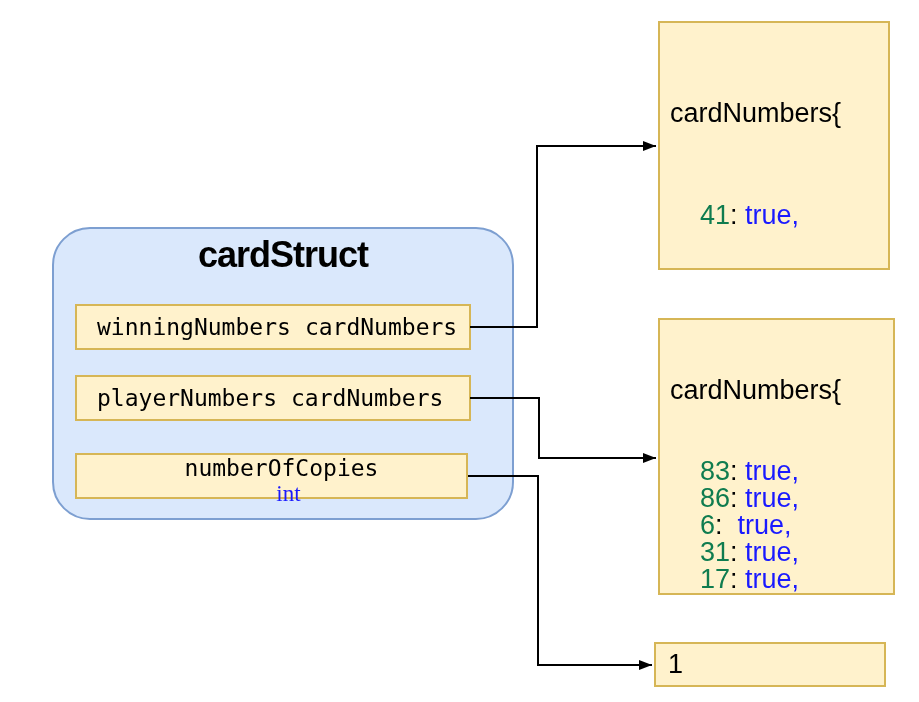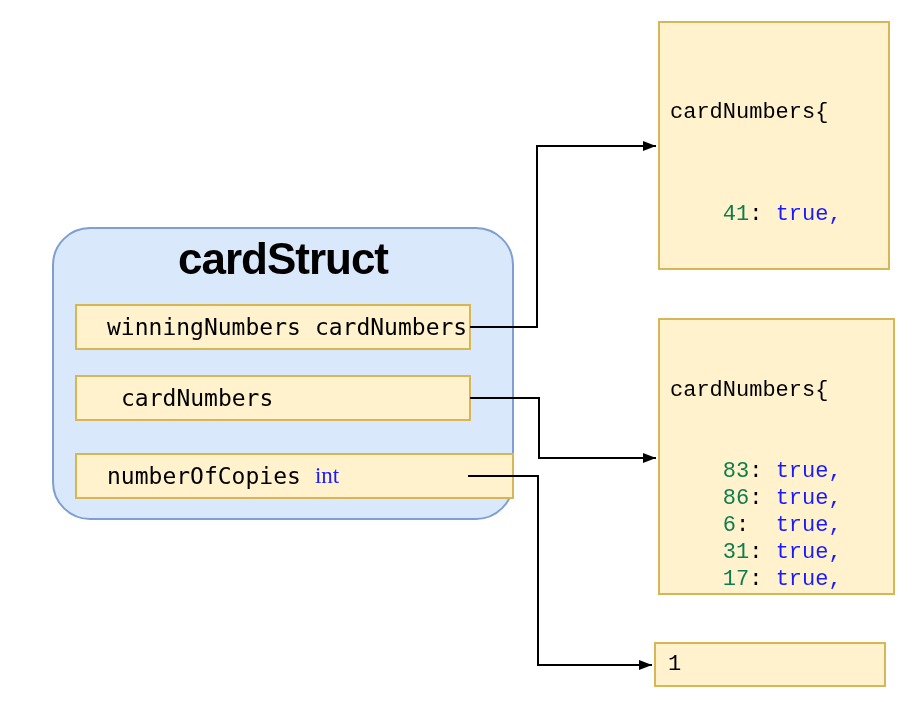--- a/index.html
+++ b/index.html
@@ -25,49 +25,49 @@
     background: var(--struct-fill, #dae8fc);
     border: 2px solid var(--struct-border, #7d9fd1);
     border-radius: 38px;
   }
   .struct-title {
     position: absolute;
     left: 52px; top: 234px;
     width: 462px;
     text-align: center;
     font-weight: bold;
-    font-size: 44px;
+    font-size: 36px;
     color: var(--text-black, #000);
     letter-spacing: -1px;
   }
 
   
   .ybox {
     position: absolute;
     background: var(--yellow-fill, #fff2cc);
     border: 2px solid var(--yellow-border, #d6b656);
   }
 
   
   .field-row {
     height: 46px;
     display: flex;
     align-items: center;
-    padding-left: 30px;
+    padding-left: 20px;
     font-family: "DejaVu Sans Mono", monospace;
     font-size: 23px;
     color: var(--text-black, #000);
     white-space: pre;
   }
   .field-row .ftype { margin-left: 14px; }
 
   
   .value-box {
-    font-family: Liberation Mono, monospace;
-    font-size: 22px;
+    font-family: Liberation Sans, sans-serif;
+    font-size: 27px;
     color: var(--text-black, #000);
     white-space: pre;
     overflow: hidden;
   }
   .value-box.spacious { padding: 5px 10px; line-height: 34px; }
   .value-box.compact  { padding: 3px 10px; line-height: 27px; }
   .value-box.scalar {
     display: flex;
     align-items: center;
     padding: 0 0 0 12px;
@@ -95,23 +95,23 @@
 
 <div id="canvas">
 
   <div class="struct"></div>
   <div class="struct-title">cardStruct</div>
 
   <div class="ybox field-row" style="left:75px; top:304px; width:396px;">
     <span class="fname">winningNumbers</span><span class="ftype" style="color: rgb(0, 0, 0);">cardNumbers</span>
   </div>
   <div class="ybox field-row" style="left:75px; top:375px; width:396px;">
-    <span class="ftype" style="color: rgb(0, 0, 0);">cardNumbers</span>
+    <span class="fname">playerNumbers</span><span class="ftype" style="color: rgb(0, 0, 0);">cardNumbers</span>
   </div>
-  <div class="ybox field-row" style="left:75px; top:453px; width:439px;">
+  <div class="ybox field-row" style="left:75px; top:453px; width:393px;flex-direction:column;">
     <span class="fname">numberOfCopies</span><span class="ftype" style="color: rgb(26, 26, 255); font-family: Liberation Serif, serif;">int</span>
   </div>
 
   <svg id="wires" viewBox="0 0 919 702">
     <defs>
       <marker id="ah" markerWidth="14" markerHeight="10" refX="13" refY="5" orient="auto" markerUnits="userSpaceOnUse">
         <path d="M0,0 L13,5 L0,10 z"></path>
       </marker>
     </defs>
     <polyline points="470,327 537,327 537,146 656,146" marker-end="url(#ah)"></polyline>

